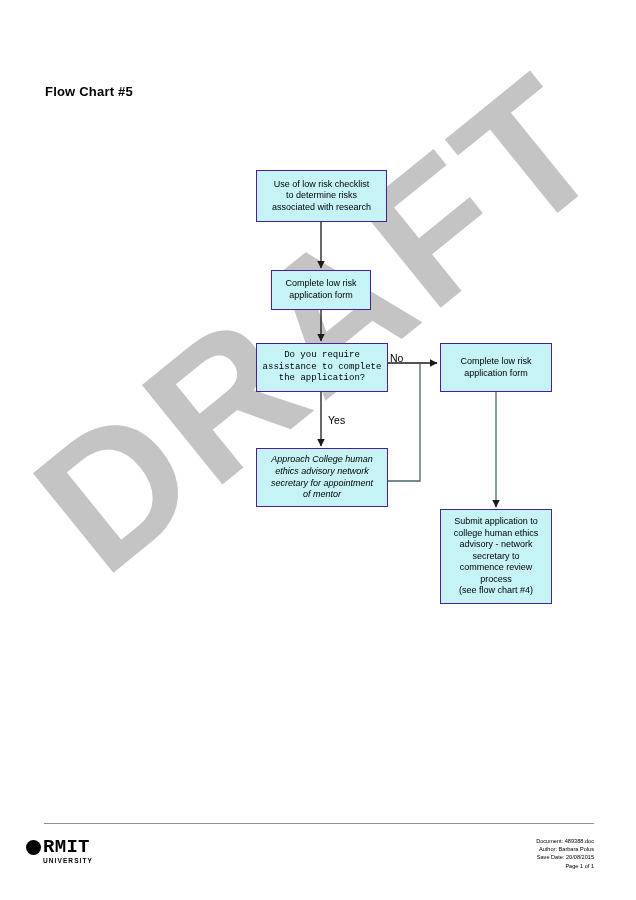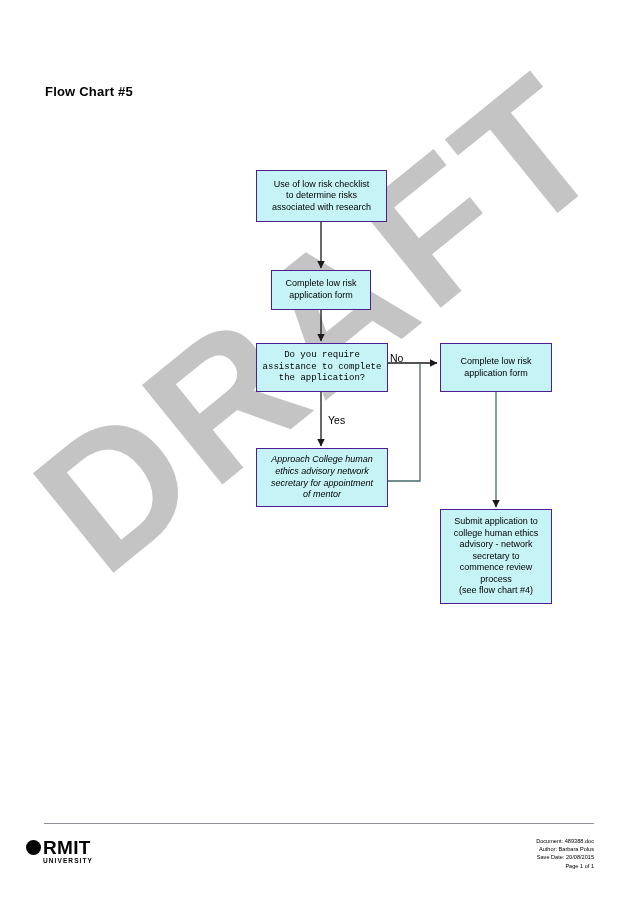--- a/index.html
+++ b/index.html
@@ -130,21 +130,21 @@
     height: 15px;
     border-radius: 50%;
     background: #000000;
     margin-top: 1px;
     margin-right: 2px;
     flex: none;
   }
   #logo-words { display: block; }
   #logo-rmit {
     display: block;
-    font-family: Liberation Sans, sans-serif;
+    font-family: Liberation Mono, monospace;
     font-size: 19px;
     font-weight: bold;
     line-height: 17px;
     letter-spacing: 0.3px;
     color: #000000;
   }
   #logo-university {
     display: block;
     font-family: "Liberation Sans", sans-serif;
     font-size: 6.5px;

